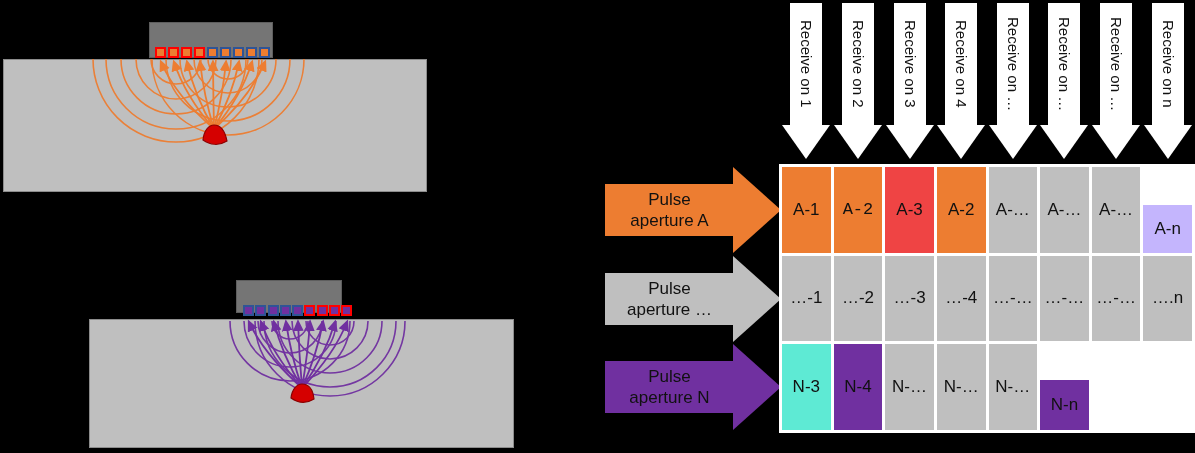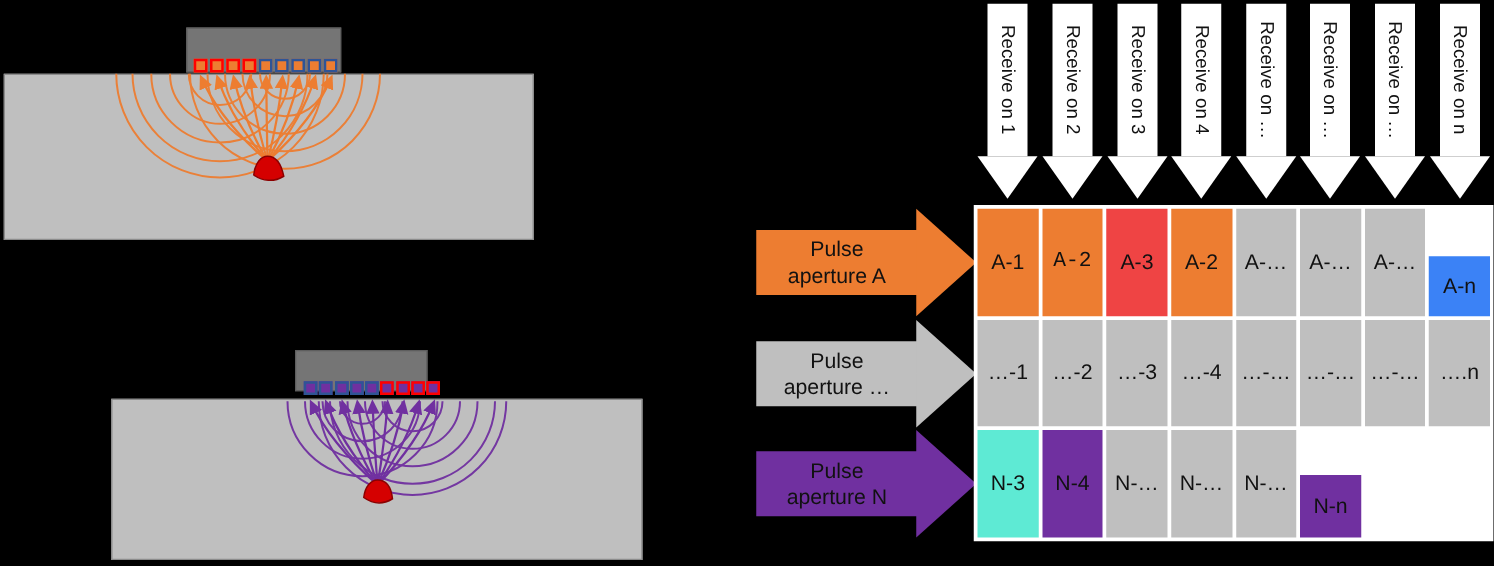--- a/index.html
+++ b/index.html
@@ -205,21 +205,21 @@
       </div>
     </div>
   <div id="matrix">
       <div class="cell" style="background: rgb(237, 125, 49);">A-1</div>
       <div class="cell" style="background: rgb(237, 125, 49); font-family: Liberation Mono, monospace;">A-2</div>
       <div class="cell" style="background: #ef4444;">A-3</div>
       <div class="cell" style="background: rgb(237, 125, 49);">A-2</div>
       <div class="cell" style="background: rgb(191, 191, 191);">A-…</div>
       <div class="cell" style="background: rgb(191, 191, 191);">A-…</div>
       <div class="cell" style="background: rgb(191, 191, 191);">A-…</div>
-      <div class="cell" style="background: #3b82f6; margin-top: 38px;">A-n</div>
+      <div class="cell" style="background: #c4b5fd; margin-top: 38px;">A-n</div>
       <div class="cell" style="background: rgb(191, 191, 191);">…-1</div>
       <div class="cell" style="background: rgb(191, 191, 191);">…-2</div>
       <div class="cell" style="background: rgb(191, 191, 191);">…-3</div>
       <div class="cell" style="background: rgb(191, 191, 191);">…-4</div>
       <div class="cell" style="background: rgb(191, 191, 191);">…-…</div>
       <div class="cell" style="background: rgb(191, 191, 191);">…-…</div>
       <div class="cell" style="background: rgb(191, 191, 191);">…-…</div>
       <div class="cell" style="background: rgb(191, 191, 191);">….n</div>
       <div class="cell" style="background: #5eead4;">N-3</div>
       <div class="cell" style="background: rgb(112, 48, 160);">N-4</div>

